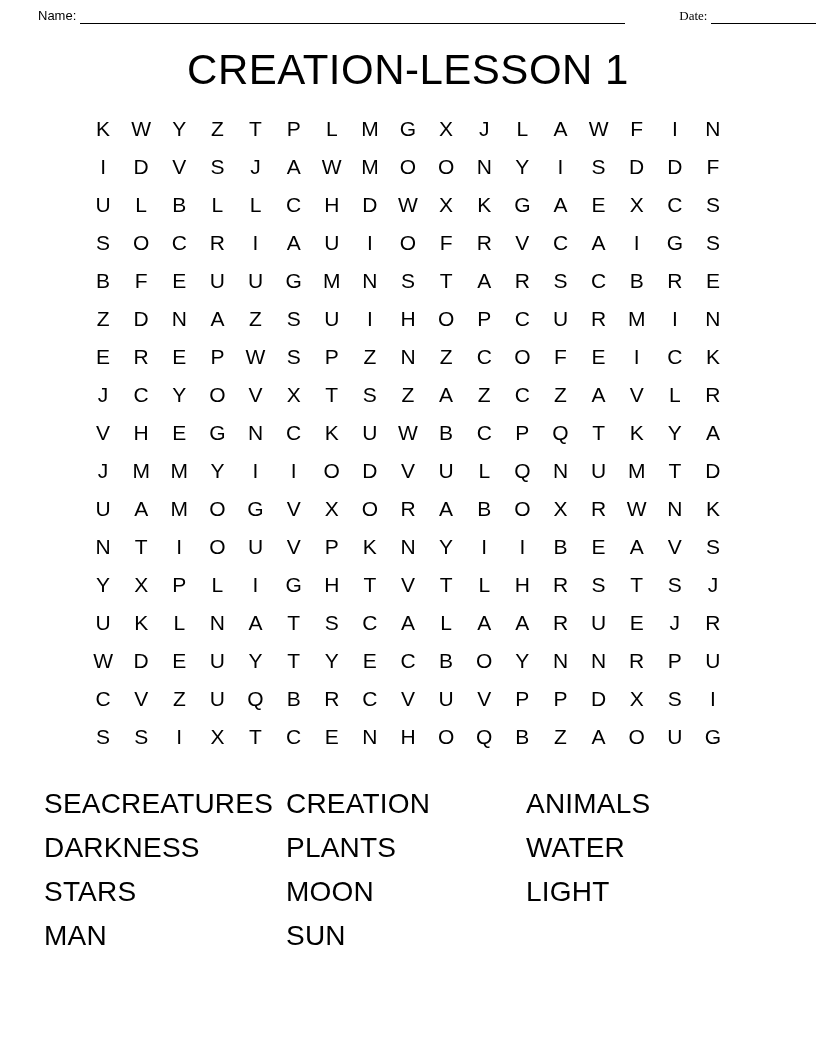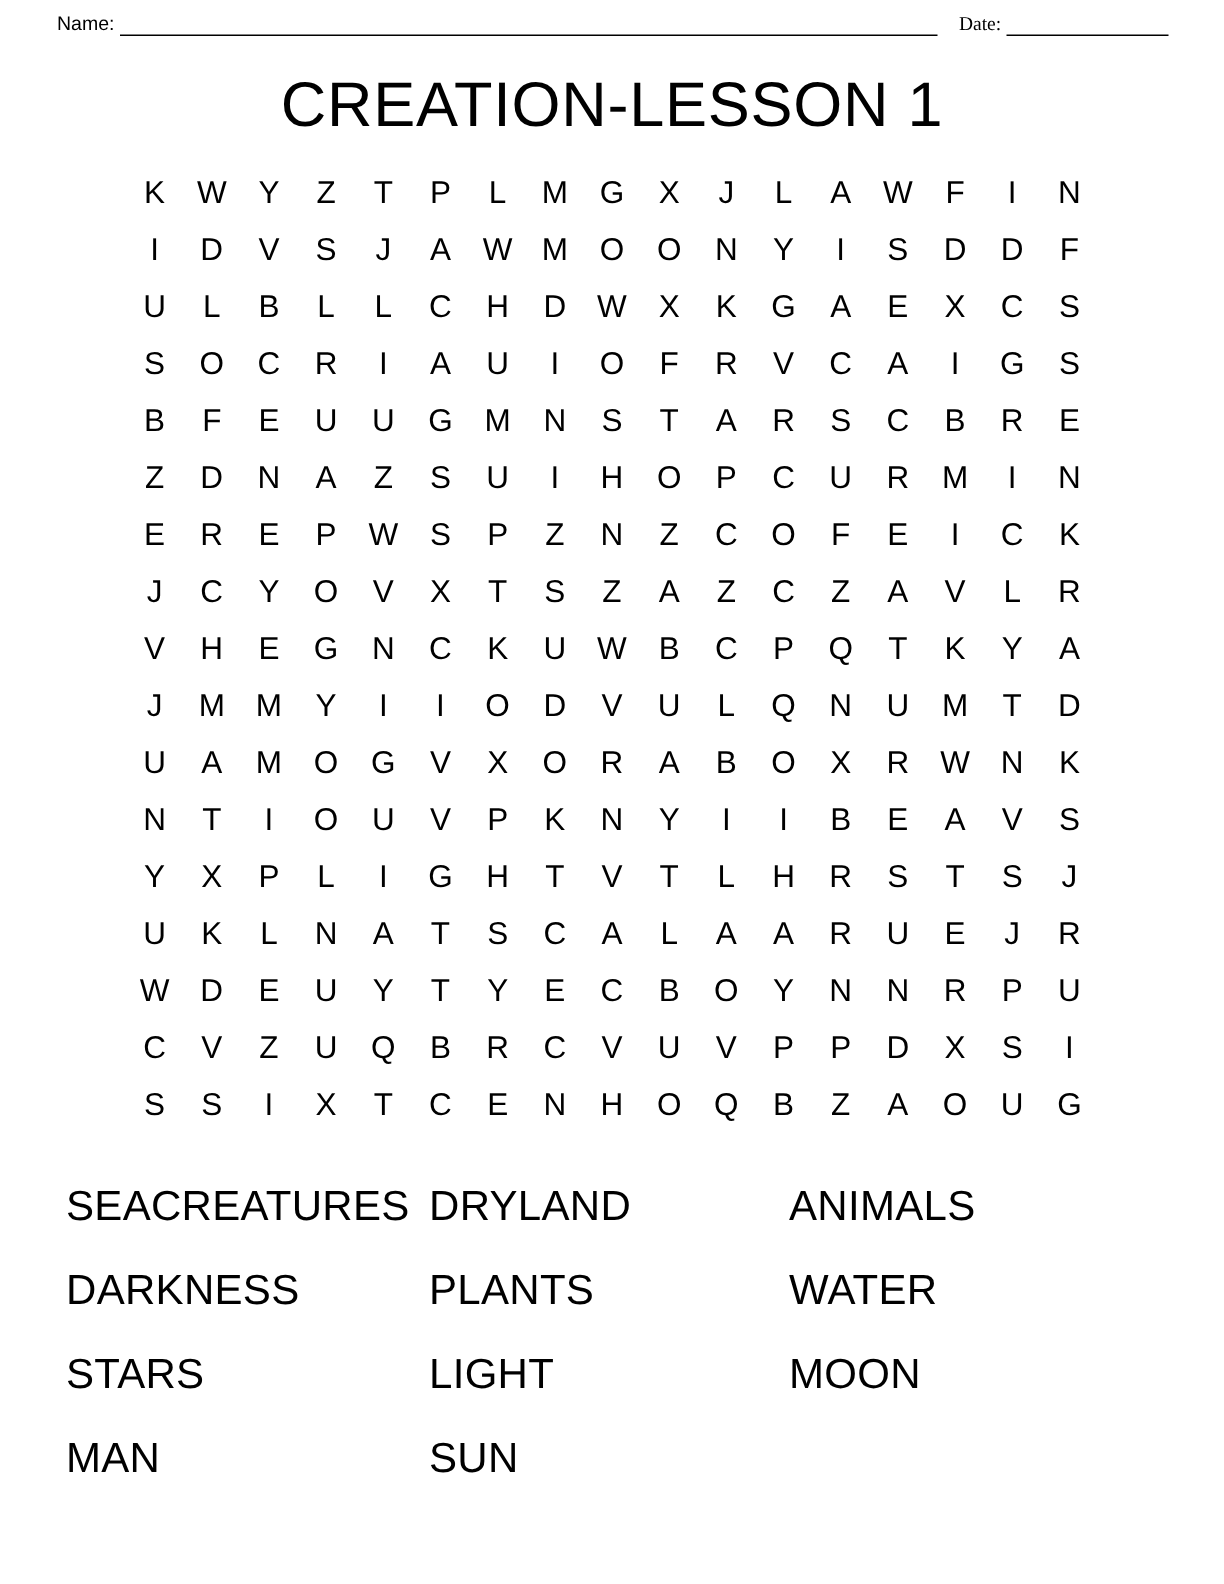--- a/index.html
+++ b/index.html
@@ -23,20 +23,21 @@
     position: relative;
   }
   
   .header-row {
     display: flex;
     align-items: flex-end;
     justify-content: space-between;
     font-size: 13px;
     line-height: 16px;
     padding: 0 2px;
+    gap: 40px;
   }
   .header-left {
     display: flex;
     align-items: flex-end;
     flex: 1 1 auto;
   }
   .header-right {
     display: flex;
     align-items: flex-end;
     margin-left: 14px;
@@ -78,21 +79,21 @@
     line-height: 38px;
     height: 38px;
     font-family: "Liberation Sans", sans-serif;
   }
 
   
   .wordlist {
     margin: 26px 0 0 8px;
     display: grid;
     grid-template-columns: 242px 240px auto;
-    row-gap: 12px;
+    row-gap: 0;
   }
   .word {
     font-size: 28px;
     line-height: 44px;
     letter-spacing: 0.2px;
     white-space: nowrap;
   }
 </style>
 </head>
 <body>
@@ -399,25 +400,25 @@
       <div class="cell">B</div>
       <div class="cell">Z</div>
       <div class="cell">A</div>
       <div class="cell">O</div>
       <div class="cell">U</div>
       <div class="cell">G</div>
     </div>
 
   <div class="wordlist" id="wordlist">
       <div class="word">SEACREATURES</div>
-      <div class="word">DRYLAND</div>
+      <div class="word">CREATION</div>
       <div class="word">ANIMALS</div>
       <div class="word">DARKNESS</div>
       <div class="word">PLANTS</div>
       <div class="word">WATER</div>
       <div class="word">STARS</div>
+      <div class="word">MOON</div>
       <div class="word">LIGHT</div>
-      <div class="word">MOON</div>
       <div class="word">MAN</div>
       <div class="word">SUN</div>
     </div>
 
 </div>
 
 </body></html>

